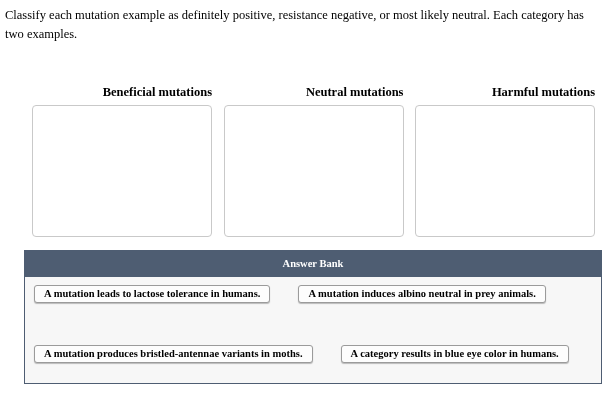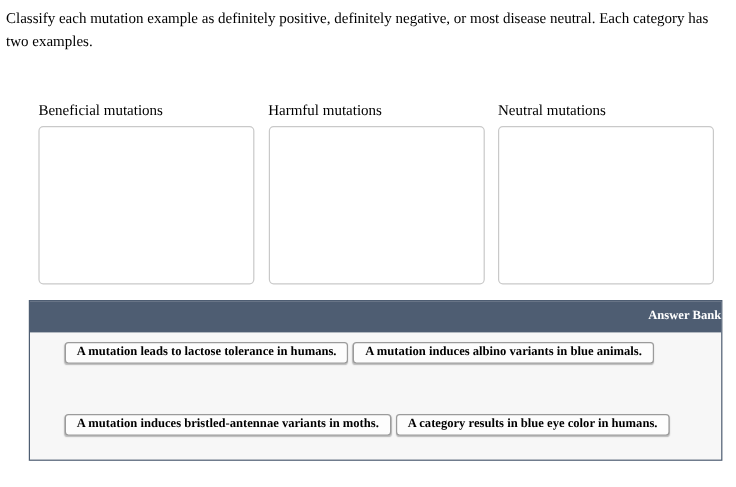--- a/index.html
+++ b/index.html
@@ -33,25 +33,26 @@
     width: 563px;
     display: flex;
     justify-content: space-between;
   }
   .category {
     width: 180px;
     display: flex;
     flex-direction: column;
   }
   .category-label {
-    text-align: left;
+    text-align: right;
     font-size: 12.5px;
     line-height: 14px;
     margin-bottom: 6px;
     white-space: nowrap;
+    font-weight: bold;
   }
   .dropzone {
     height: 132px;
     background: #ffffff;
     border: 1px solid var(--dropzone-border);
     border-radius: 4px;
   }
   .answer-bank {
     position: absolute;
     left: 24px;
@@ -60,73 +61,72 @@
     background: var(--bank-body-bg);
     border: 1px solid var(--bank-border);
   }
   .answer-bank-header {
     height: 26px;
     line-height: 26px;
     background: var(--bank-header-bg);
     color: #ffffff;
     font-weight: bold;
     font-size: 10.5px;
-    text-align: right;
+    text-align: center;
   }
   .answer-bank-body {
     padding: 8px 9px 20px 9px;
     display: flex;
     flex-direction: column;
     gap: 21px;
   }
   .bank-row {
     display: flex;
-    gap: 4px;
+    gap: 28px;
     align-items: flex-end;
-    margin-left: 20px;
   }
   .bank-item {
     background: #fdfdfd;
     border: 1px solid var(--item-border);
     border-radius: 3px;
     padding: 2px 9px 3px 9px;
     font-size: 10.5px;
     font-weight: bold;
     white-space: nowrap;
     box-shadow: 0 1px 1px rgba(0,0,0,0.25);
     cursor: move;
   }
 </style>
 </head>
 <body>
 
-<div class="instructions">Classify each mutation example as definitely positive, definitely negative, or most disease neutral. Each category has two examples.</div>
+<div class="instructions">Classify each mutation example as definitely positive, resistance negative, or most likely neutral. Each category has two examples.</div>
 
 <div class="categories">
   <div class="category">
     <div class="category-label">Beneficial mutations</div>
     <div class="dropzone"></div>
   </div>
   <div class="category">
-    <div class="category-label">Harmful mutations</div>
+    <div class="category-label">Neutral mutations</div>
     <div class="dropzone"></div>
   </div>
   <div class="category">
-    <div class="category-label">Neutral mutations</div>
+    <div class="category-label">Harmful mutations</div>
     <div class="dropzone"></div>
   </div>
 </div>
 
 <div class="answer-bank">
   <div class="answer-bank-header">Answer Bank</div>
   <div class="answer-bank-body">
     <div class="bank-row">
       <div class="bank-item">A mutation leads to lactose tolerance in humans.</div>
-      <div class="bank-item">A mutation induces albino variants in blue animals.</div>
+      <div class="bank-item">A mutation induces albino neutral in prey animals.</div>
     </div>
     <div class="bank-row">
     </div>
     <div class="bank-row">
-      <div class="bank-item">A mutation induces bristled-antennae variants in moths.</div>
+      <div class="bank-item">A mutation produces bristled-antennae variants in moths.</div>
       <div class="bank-item">A category results in blue eye color in humans.</div>
     </div>
   </div>
 </div>
 
 </body></html>

